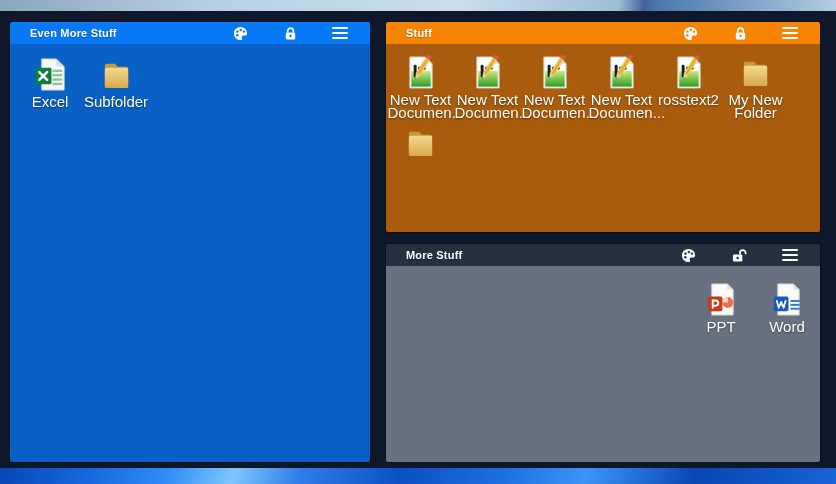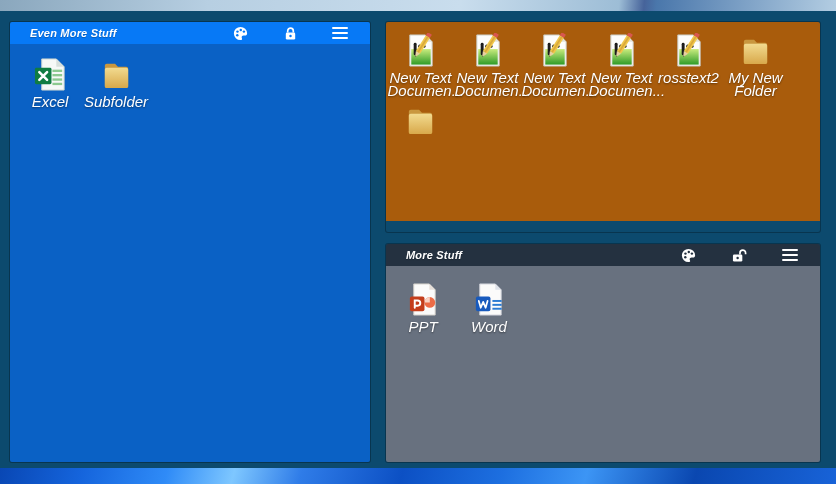--- a/index.html
+++ b/index.html
@@ -1,20 +1,19 @@
 <!DOCTYPE html>
 <html><head>
 <meta charset="utf-8">
 <style>
   html,body{margin:0;padding:0;background:#000;}
   .desktop{
     position:relative;width:836px;height:484px;overflow:hidden;
-    background:#0c4a6e;
+    background:#0f172a;
     font-family:"Liberation Sans",sans-serif;
-    font-style:italic;
   }
   .wallpaper-top{
     position:absolute;top:0;left:0;width:836px;height:11px;
     background:linear-gradient(95deg,#8aa7bd 0%,#b7cfe2 25%,#c9dded 55%,#9dbdd6 74%,#46639a 77%,#4a77ab 78.5%,#b3cde2 100%);
   }
   .wallpaper-bottom{
     position:absolute;bottom:0;left:0;width:836px;height:16px;
     background:linear-gradient(105deg,#0947b4 0%,#1565dd 10%,#2f8bf7 20%,#7ec7ff 28%,#2f7ce8 36%,#0c50c4 48%,#1d6fe0 60%,#3c95f5 70%,#0a47b0 83%,#1863d8 100%);
   }
   .fence{
@@ -33,21 +32,21 @@
     text-shadow:0 1px 1px rgba(0,0,0,.25);white-space:nowrap;
   }
   .controls{display:flex;align-items:center;gap:34px;margin-left:auto;padding-right:22px;}
   .ctrl{display:flex;align-items:center;justify-content:center;cursor:pointer;}
   .body{
     height:calc(100% - 22px);background:var(--body);
     display:flex;flex-wrap:wrap;align-content:flex-start;
   }
   .fence-blue  .body{padding:13px 0 0 7px;}
   .fence-orange .body{padding:11px 16px 0 1px;}
-  .fence-gray  .body{padding:16px 16px 0 4px;}
+  .fence-gray  .body{padding:16px 0 0 4px;justify-content:flex-end;}
   .item{
     width:66px;display:flex;flex-direction:column;align-items:center;
     margin-bottom:10px;cursor:pointer;
   }
   .fence-orange .item{width:67px;margin-bottom:6px;}
   .item .ic{width:35px;height:35px;flex:0 0 auto;}
   .item .lbl{
     margin-top:3px;font-size:15px;line-height:13px;color:#fff;text-align:center;
     text-shadow:0 1px 2px rgba(0,0,0,.45);max-width:66px;
   }
@@ -186,20 +185,40 @@
       <div class="item">
         <svg class="ic">
             <use href="#sym-folder"></use>
           </svg>
         <div class="lbl">Subfolder</div>
       </div>
     </div>
   </div>
 
   <div class="fence fence-orange">
+    <div class="titlebar">
+      <span class="title">Stuff</span>
+      <span class="controls">
+        <span class="ctrl">
+            <svg width="17" height="17">
+              <use href="#sym-palette"></use>
+            </svg>
+          </span>
+        <span class="ctrl">
+            <svg width="15" height="15">
+              <use href="#sym-lock"></use>
+            </svg>
+          </span>
+        <span class="ctrl">
+            <svg width="16" height="12">
+              <use href="#sym-menu"></use>
+            </svg>
+          </span>
+      </span>
+    </div>
     <div class="body">
       <div class="item">
         <svg class="ic">
             <use href="#sym-text-doc"></use>
           </svg>
         <div class="lbl">New Text Documen...</div>
       </div>
       <div class="item">
         <svg class="ic">
             <use href="#sym-text-doc"></use>

